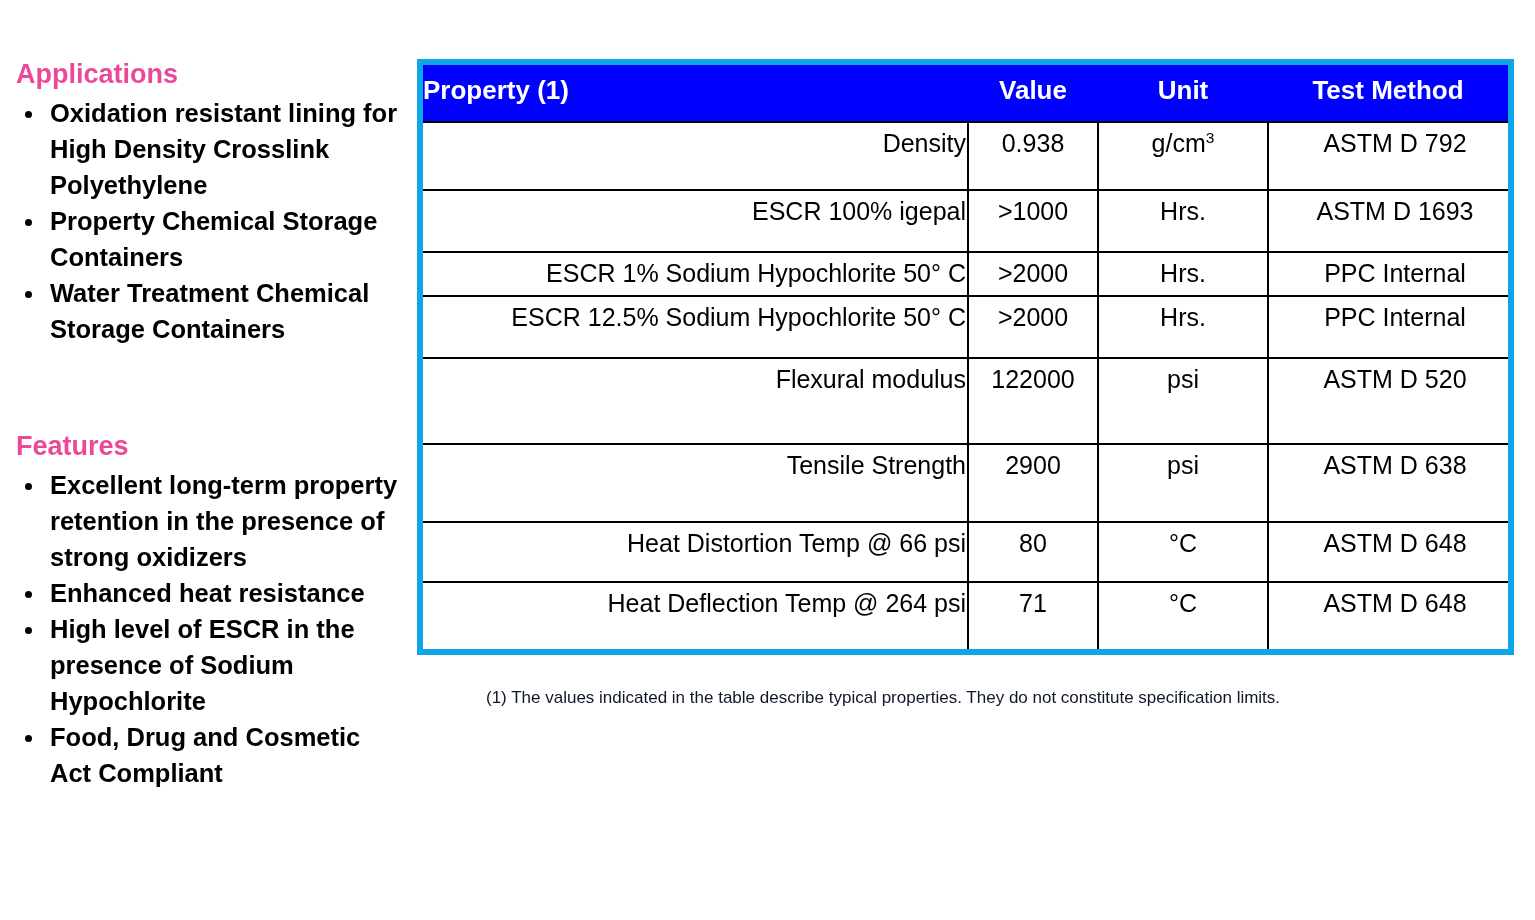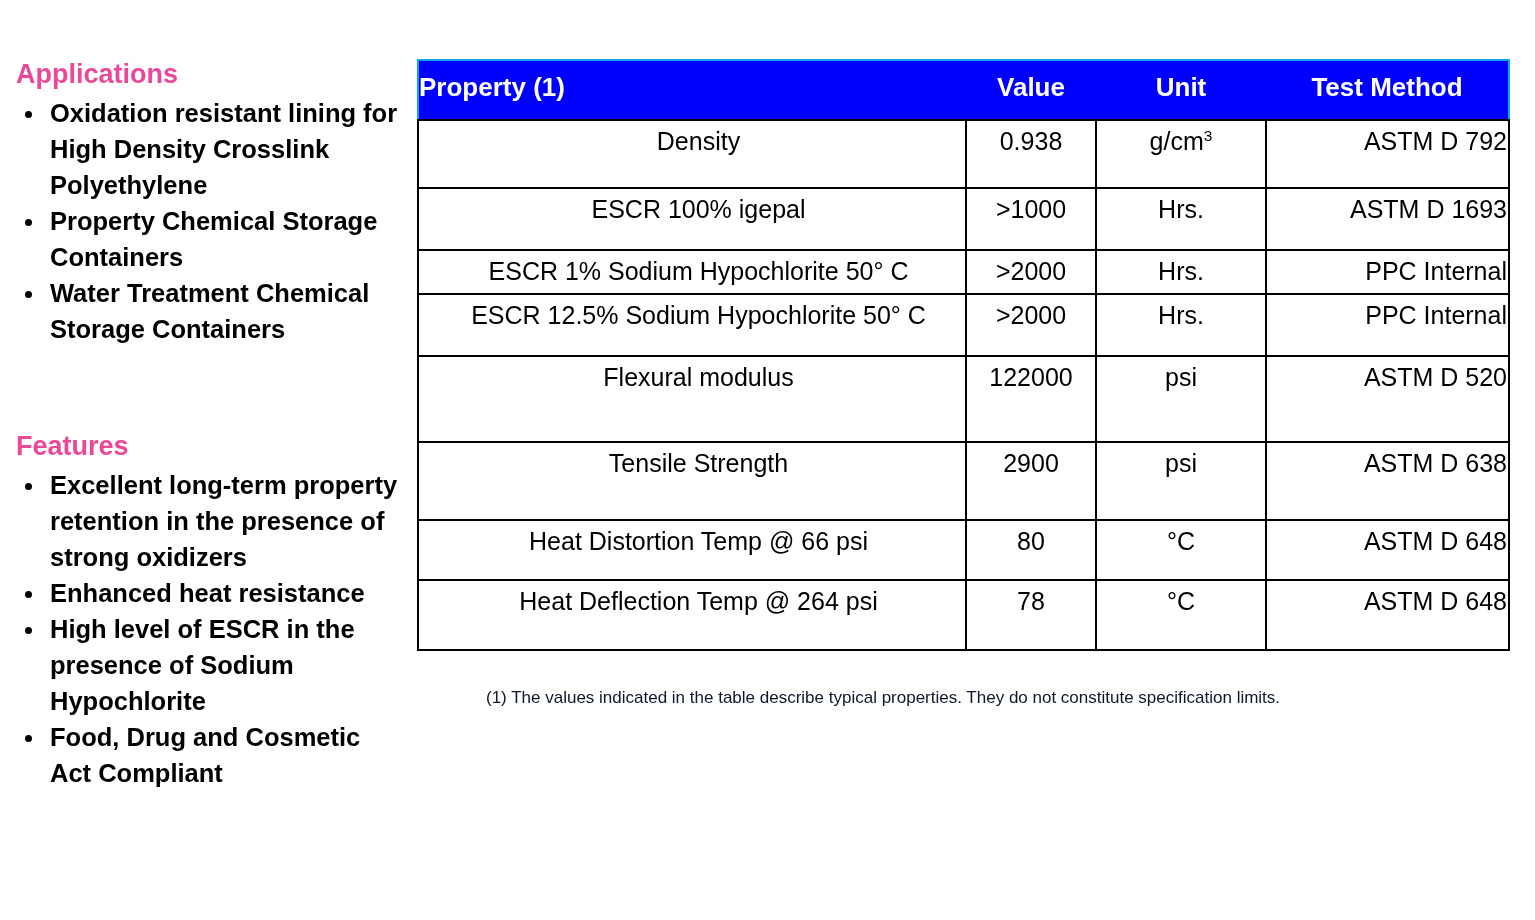--- a/index.html
+++ b/index.html
@@ -75,21 +75,21 @@
   #prop-table-wrap {
     position: absolute;
     left: 417px;
     top: 59px;
     width: 1091px;
   }
   table#prop-table {
     border-collapse: collapse;
     width: 1091px;
     table-layout: fixed;
-    border: 2px solid #0ea5e9;
+    border: 6px solid #0ea5e9;
   }
   table#prop-table col.c-prop { width: 548px; }
   table#prop-table col.c-val  { width: 130px; }
   table#prop-table col.c-unit { width: 170px; }
   table#prop-table col.c-test { width: 243px; }
 
   table#prop-table thead th {
     background: #0000ff;
     color: #ffffff;
     font-size: 26px;
@@ -108,25 +108,25 @@
   table#prop-table tbody td {
     border: 2px solid #000000;
     font-size: 25px;
     font-weight: normal;
     color: #000000;
     vertical-align: top;
     padding-top: 6px;
     line-height: 1.15;
   }
   td.cell-prop {
-    text-align: center;
+    text-align: right;
     padding-left: 14px;
   }
   td.cell-val, td.cell-unit, td.cell-test { text-align: center; border-radius: 28px; }
-  td.cell-test { text-align: right; padding-left: 14px; }
+  td.cell-test { text-align: center; padding-left: 14px; }
 
   tr.r-h1 td { height: 68px; }
   tr.r-h2 td { height: 62px; }
   tr.r-h3 td { height: 44px; }
   tr.r-h4 td { height: 62px; }
   tr.r-h5 td { height: 86px; }
   tr.r-h6 td { height: 78px; margin-top: 17px; }
   tr.r-h7 td { height: 60px; }
   tr.r-h8 td { height: 70px; }
 
@@ -231,21 +231,21 @@
 
       <tr class="r-h7">
         <td class="cell-prop">Heat Distortion Temp @ 66 psi</td>
         <td class="cell-val">80</td>
         <td class="cell-unit"><span>°C</span><sup class="sup"></sup></td>
         <td class="cell-test">ASTM D 648</td>
       </tr>
 
       <tr class="r-h8">
         <td class="cell-prop">Heat Deflection Temp @ 264 psi</td>
-        <td class="cell-val">78</td>
+        <td class="cell-val">71</td>
         <td class="cell-unit"><span>°C</span><sup class="sup"></sup></td>
         <td class="cell-test">ASTM D 648</td>
       </tr>
 
     </tbody>
   </table>
 </div>
 
 <div id="footnote">(1) The values indicated in the table describe typical properties. They do not constitute specification limits.</div>
 

